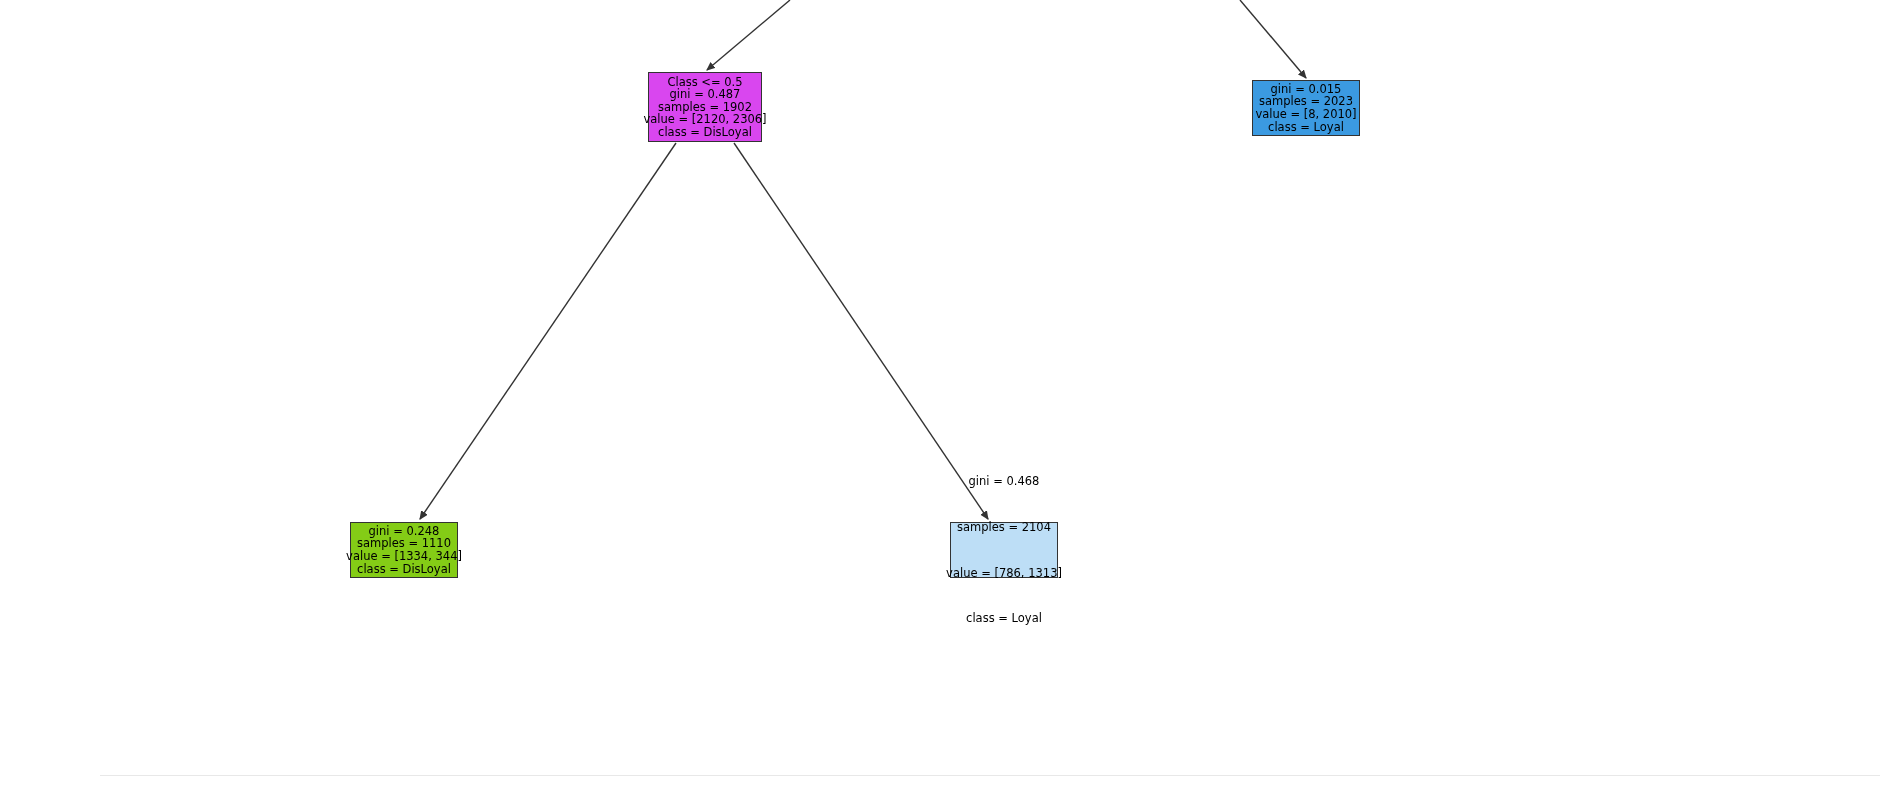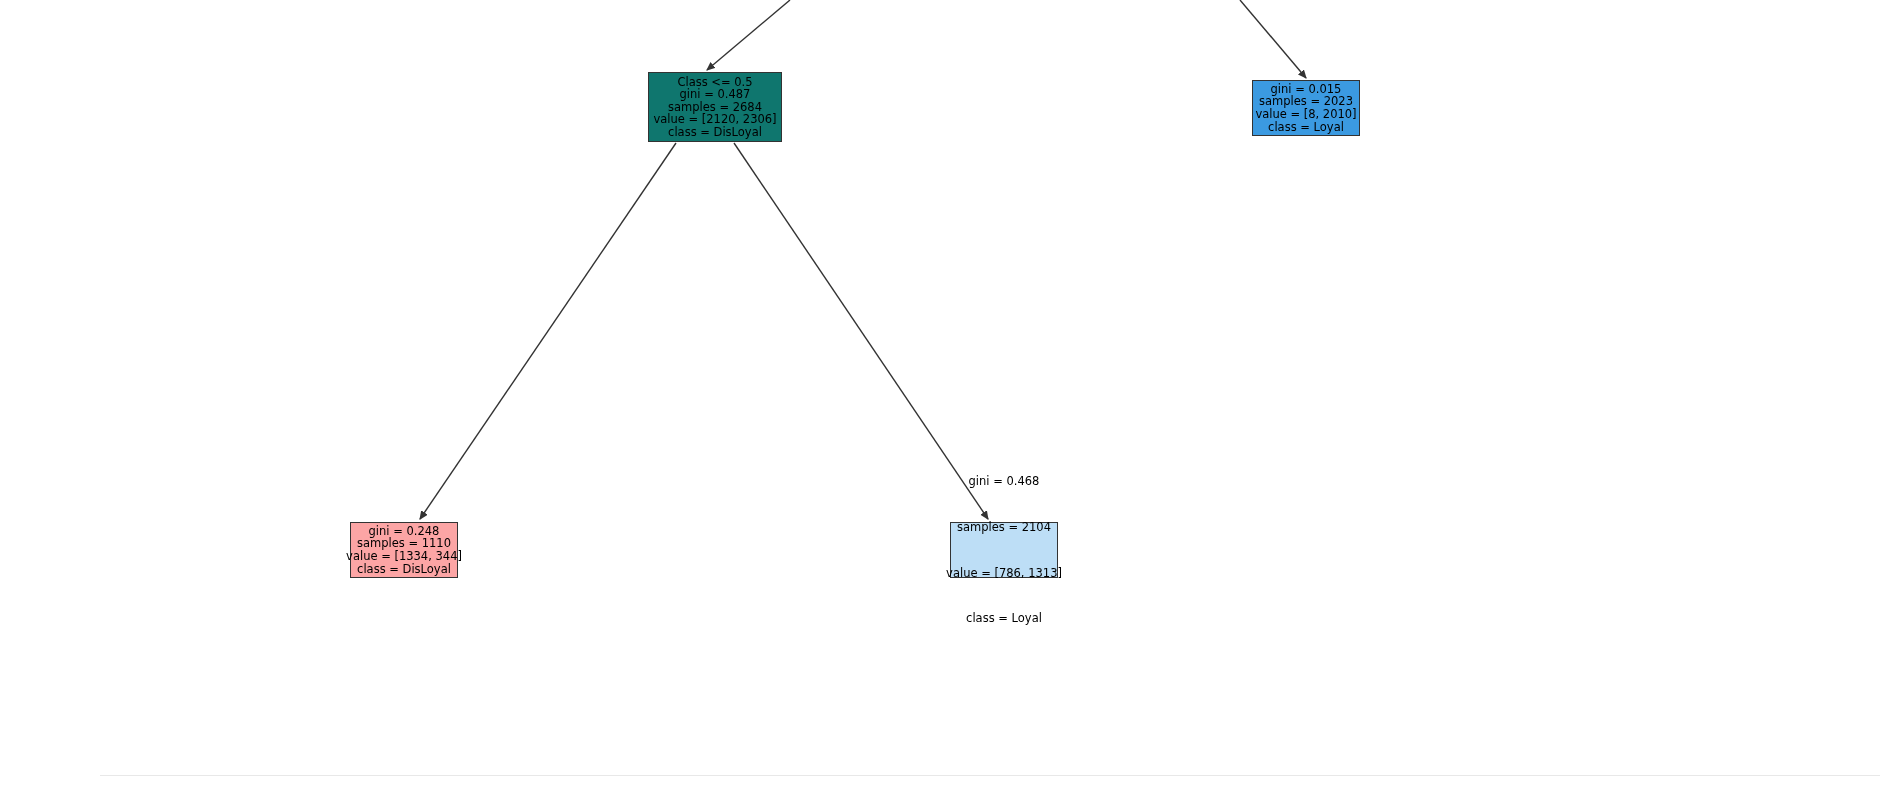--- a/index.html
+++ b/index.html
@@ -55,36 +55,36 @@
     </marker>
   </defs>
   <g>
     <line x1="790" y1="0" x2="707" y2="70" stroke="#333333" stroke-width="1.4" marker-end="url(#arrowhead)"></line>
     <line x1="1240" y1="0" x2="1306" y2="78" stroke="#333333" stroke-width="1.4" marker-end="url(#arrowhead)"></line>
     <line x1="676" y1="143" x2="420" y2="519" stroke="#333333" stroke-width="1.4" marker-end="url(#arrowhead)"></line>
     <line x1="734" y1="143" x2="988" y2="519" stroke="#333333" stroke-width="1.4" marker-end="url(#arrowhead)"></line>
   </g>
 </svg>
 
-<div class="tree-node" style="left:648px; top:72px; width:134px; height:70px; background:#0f766e;">
+<div class="tree-node" style="left:648px; top:72px; width:114px; height:70px; background:#d946ef;">
   <span class="node-line">Class &lt;= 0.5</span>
   <span class="node-line">gini = 0.487</span>
-  <span class="node-line">samples = 2684</span>
+  <span class="node-line">samples = 1902</span>
   <span class="node-line">value = [2120, 2306]</span>
   <span class="node-line">class = DisLoyal</span>
 </div>
 
 <div class="tree-node" style="left:1252px; top:80px; width:108px; height:56px; background:#3b9ae1;">
   <span class="node-line">gini = 0.015</span>
   <span class="node-line">samples = 2023</span>
   <span class="node-line">value = [8, 2010]</span>
   <span class="node-line">class = Loyal</span>
 </div>
 
-<div class="tree-node" style="left:350px; top:522px; width:108px; height:56px; background:#fca5a5;align-items:center;">
+<div class="tree-node" style="left:350px; top:522px; width:108px; height:56px; background:#84cc16;align-items:center;">
   <span class="node-line">gini = 0.248</span>
   <span class="node-line">samples = 1110</span>
   <span class="node-line">value = [1334, 344]</span>
   <span class="node-line">class = DisLoyal</span>
 </div>
 
 <div class="tree-node" style="left:950px; top:522px; width:108px; height:56px; background:#bddef6;gap:33px;">
   <span class="node-line">gini = 0.468</span>
   <span class="node-line">samples = 2104</span>
   <span class="node-line">value = [786, 1313]</span>

